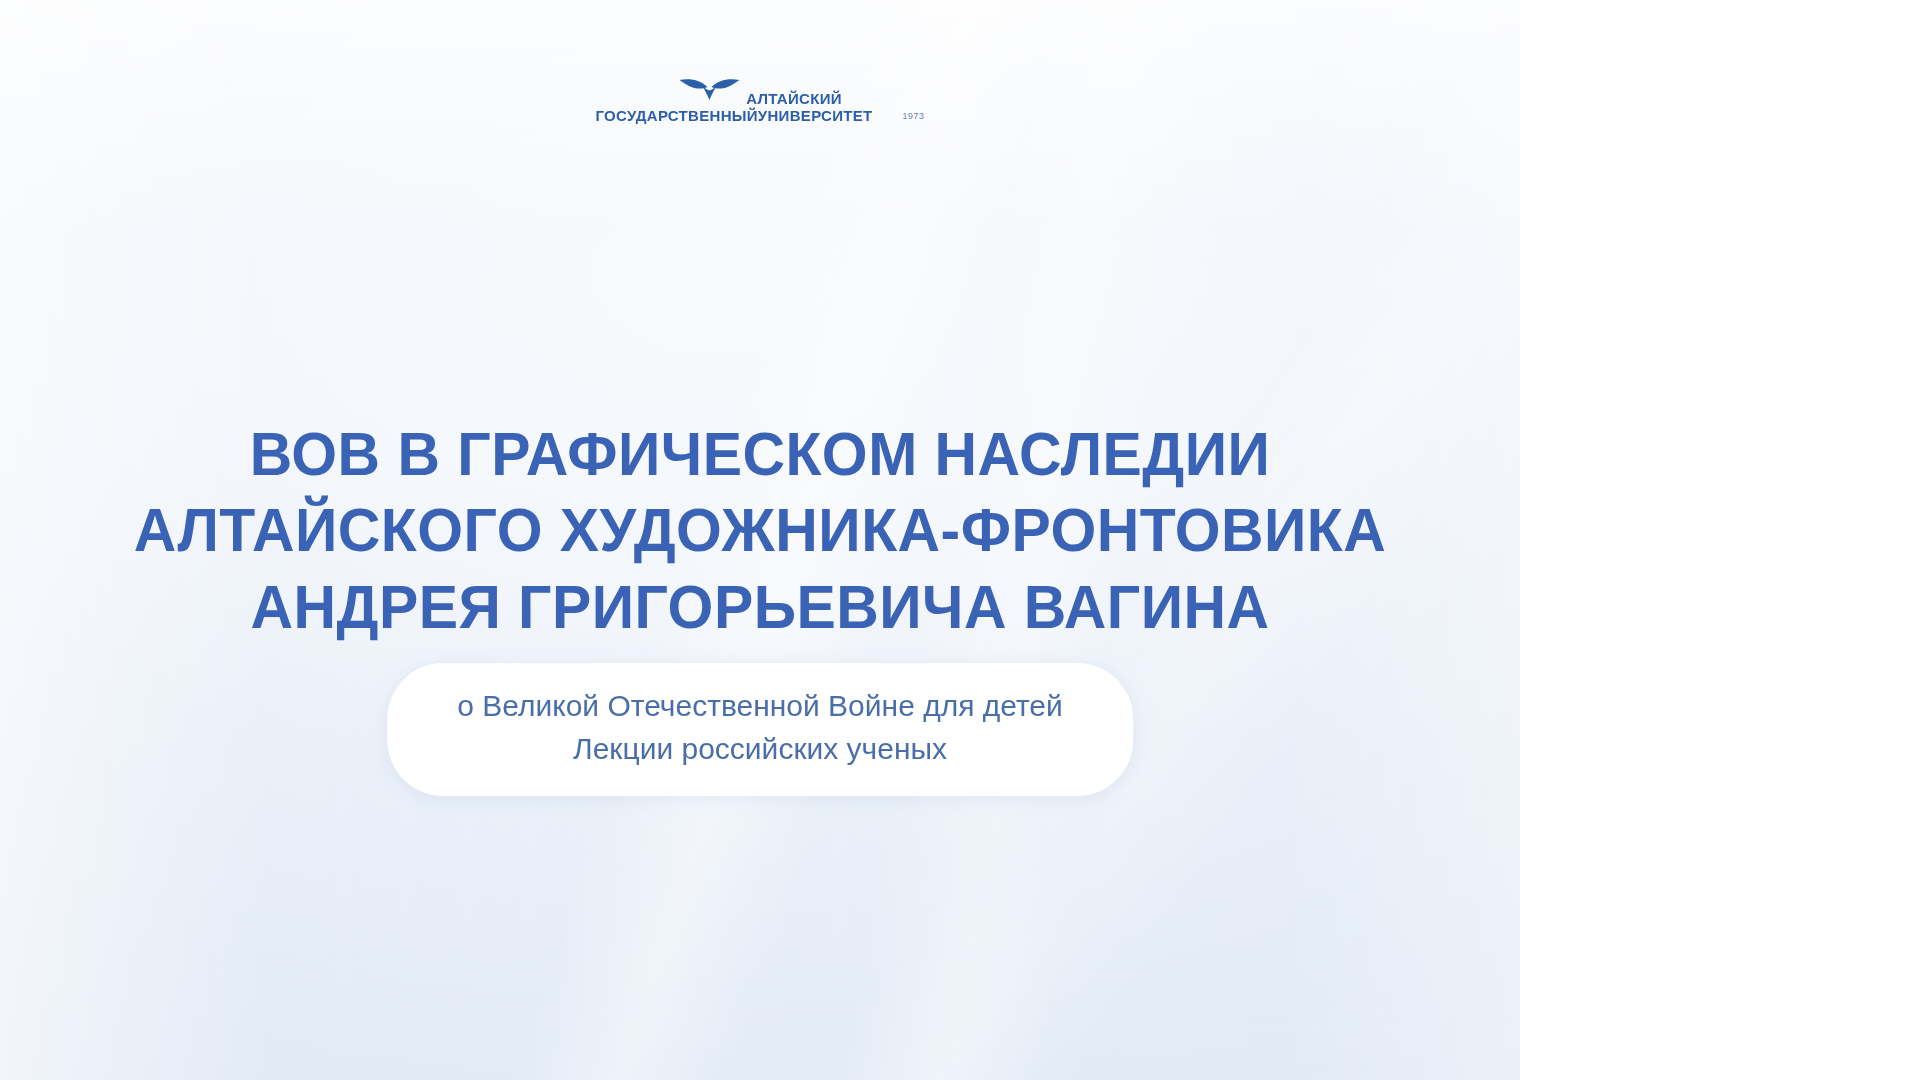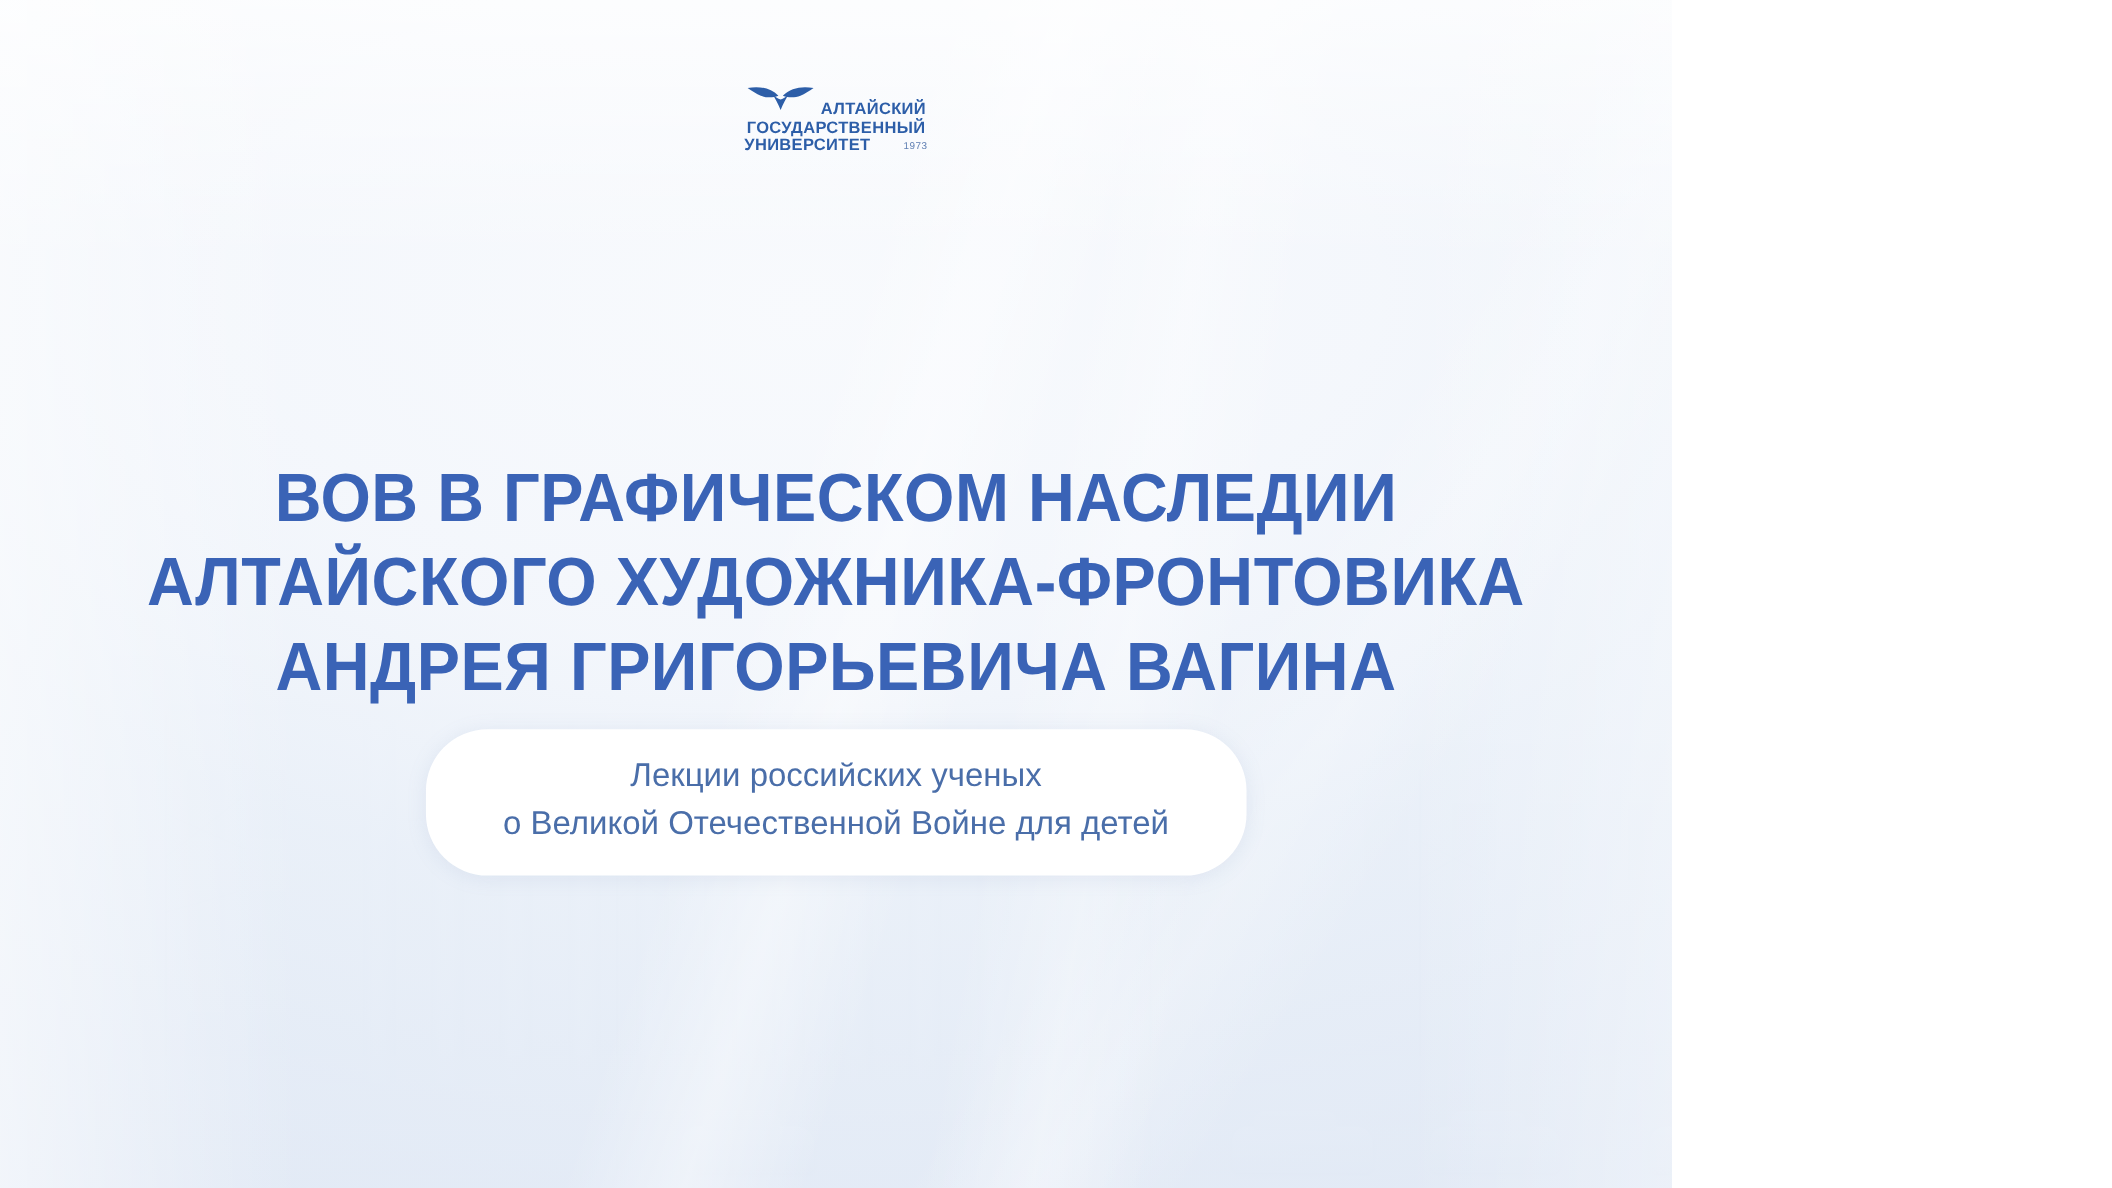--- a/index.html
+++ b/index.html
@@ -219,21 +219,21 @@
     display: flex;
     flex-direction: column;
     align-items: center;
   }
   .logo-mark {
     display: block;
     margin-bottom: 1px;
   }
   .logo-text {
     display: flex;
-    flex-direction: column;
+    flex-direction: row;
     align-items: center;
     line-height: 1.02;
   }
   .logo-line {
     color: #2d5ea8;
     font-weight: bold;
     letter-spacing: 0.3px;
     white-space: nowrap;
     font-size: 15px;
   }
@@ -399,18 +399,18 @@
       </div>
     </div>
 
     <h1 class="title">
       <span class="title-line">ВОВ В ГРАФИЧЕСКОМ НАСЛЕДИИ</span>
       <span class="title-line">АЛТАЙСКОГО ХУДОЖНИКА-ФРОНТОВИКА</span>
       <span class="title-line">АНДРЕЯ ГРИГОРЬЕВИЧА ВАГИНА</span>
     </h1>
 
     <div class="pill">
+      <span class="pill-line">о Великой Отечественной Войне для детей</span>
       <span class="pill-line">Лекции российских ученых</span>
-      <span class="pill-line">о Великой Отечественной Войне для детей</span>
     </div>
 
   </div>
 </div>
 
 </body></html>

